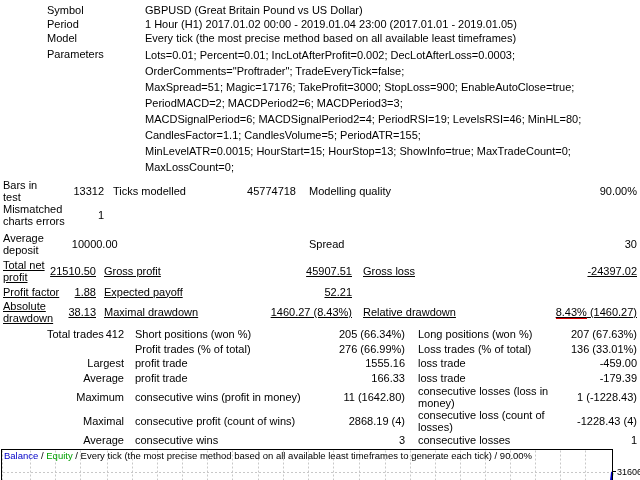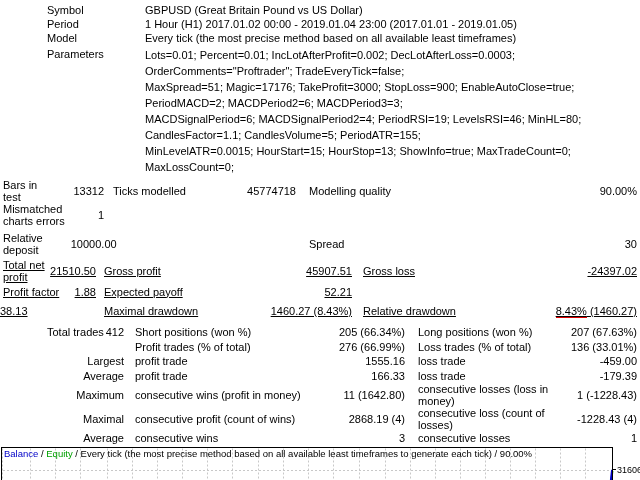--- a/index.html
+++ b/index.html
@@ -85,21 +85,21 @@
     <div class="row rowMM">
       <div class="g g1">
         <span class="lab">Mismatched charts errors</span>
         <span class="val">1</span>
       </div>
       <div class="g g2"></div>
       <div class="g g3"></div>
     </div>
     <div class="row rowID">
       <div class="g g1">
-        <span class="lab">Relative deposit</span>
+        <span class="lab">Average deposit</span>
         <span class="val">10000.00</span>
       </div>
       <div class="g g2"></div>
       <div class="g g3">
         <span class="lab">Spread</span>
         <span class="val">30</span>
       </div>
     </div>
   </div>
 
@@ -124,20 +124,21 @@
         <span class="val">1.88</span>
       </div>
       <div class="g g2">
         <span class="lab">Expected payoff</span>
         <span class="val">52.21</span>
       </div>
       <div class="g g3"></div>
     </div>
     <div class="row rAD">
       <div class="g g1">
+        <span class="lab">Absolute drawdown</span>
         <span class="val">38.13</span>
       </div>
       <div class="g g2">
         <span class="lab">Maximal drawdown</span>
         <span class="val">1460.27 (8.43%)</span>
       </div>
       <div class="g g3">
         <span class="lab">Relative drawdown</span>
         <span class="val"><span class="redline">8.43%</span><span> (1460.27)</span></span>
       </div>

